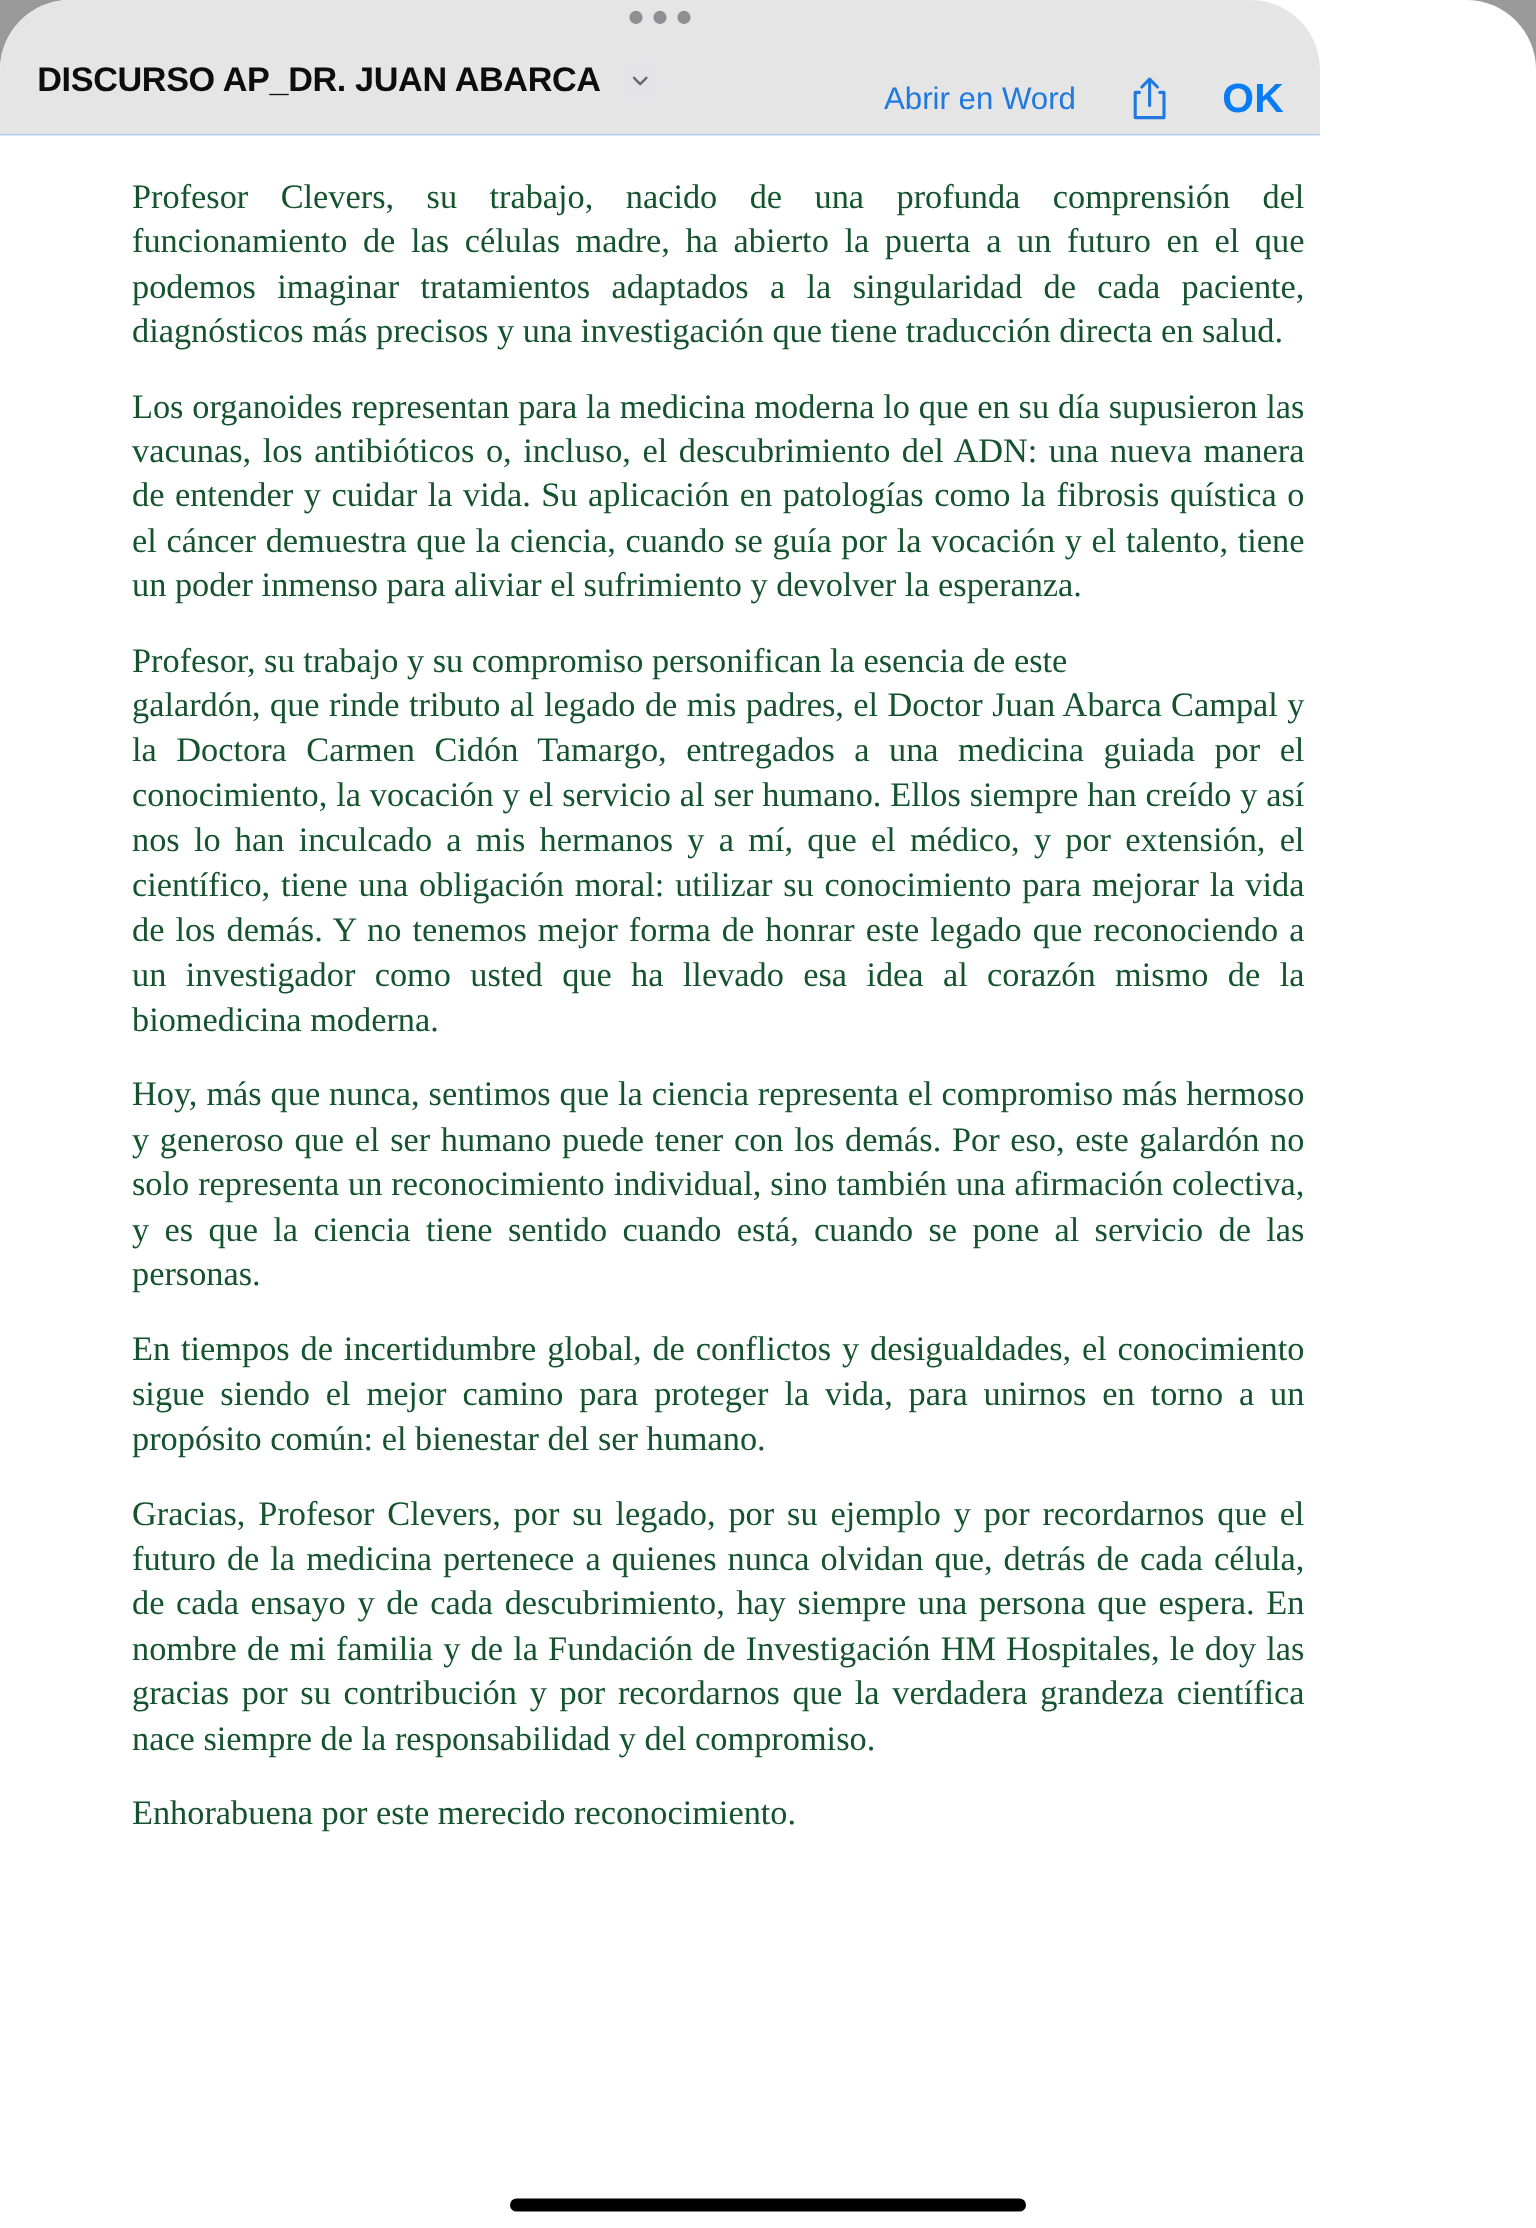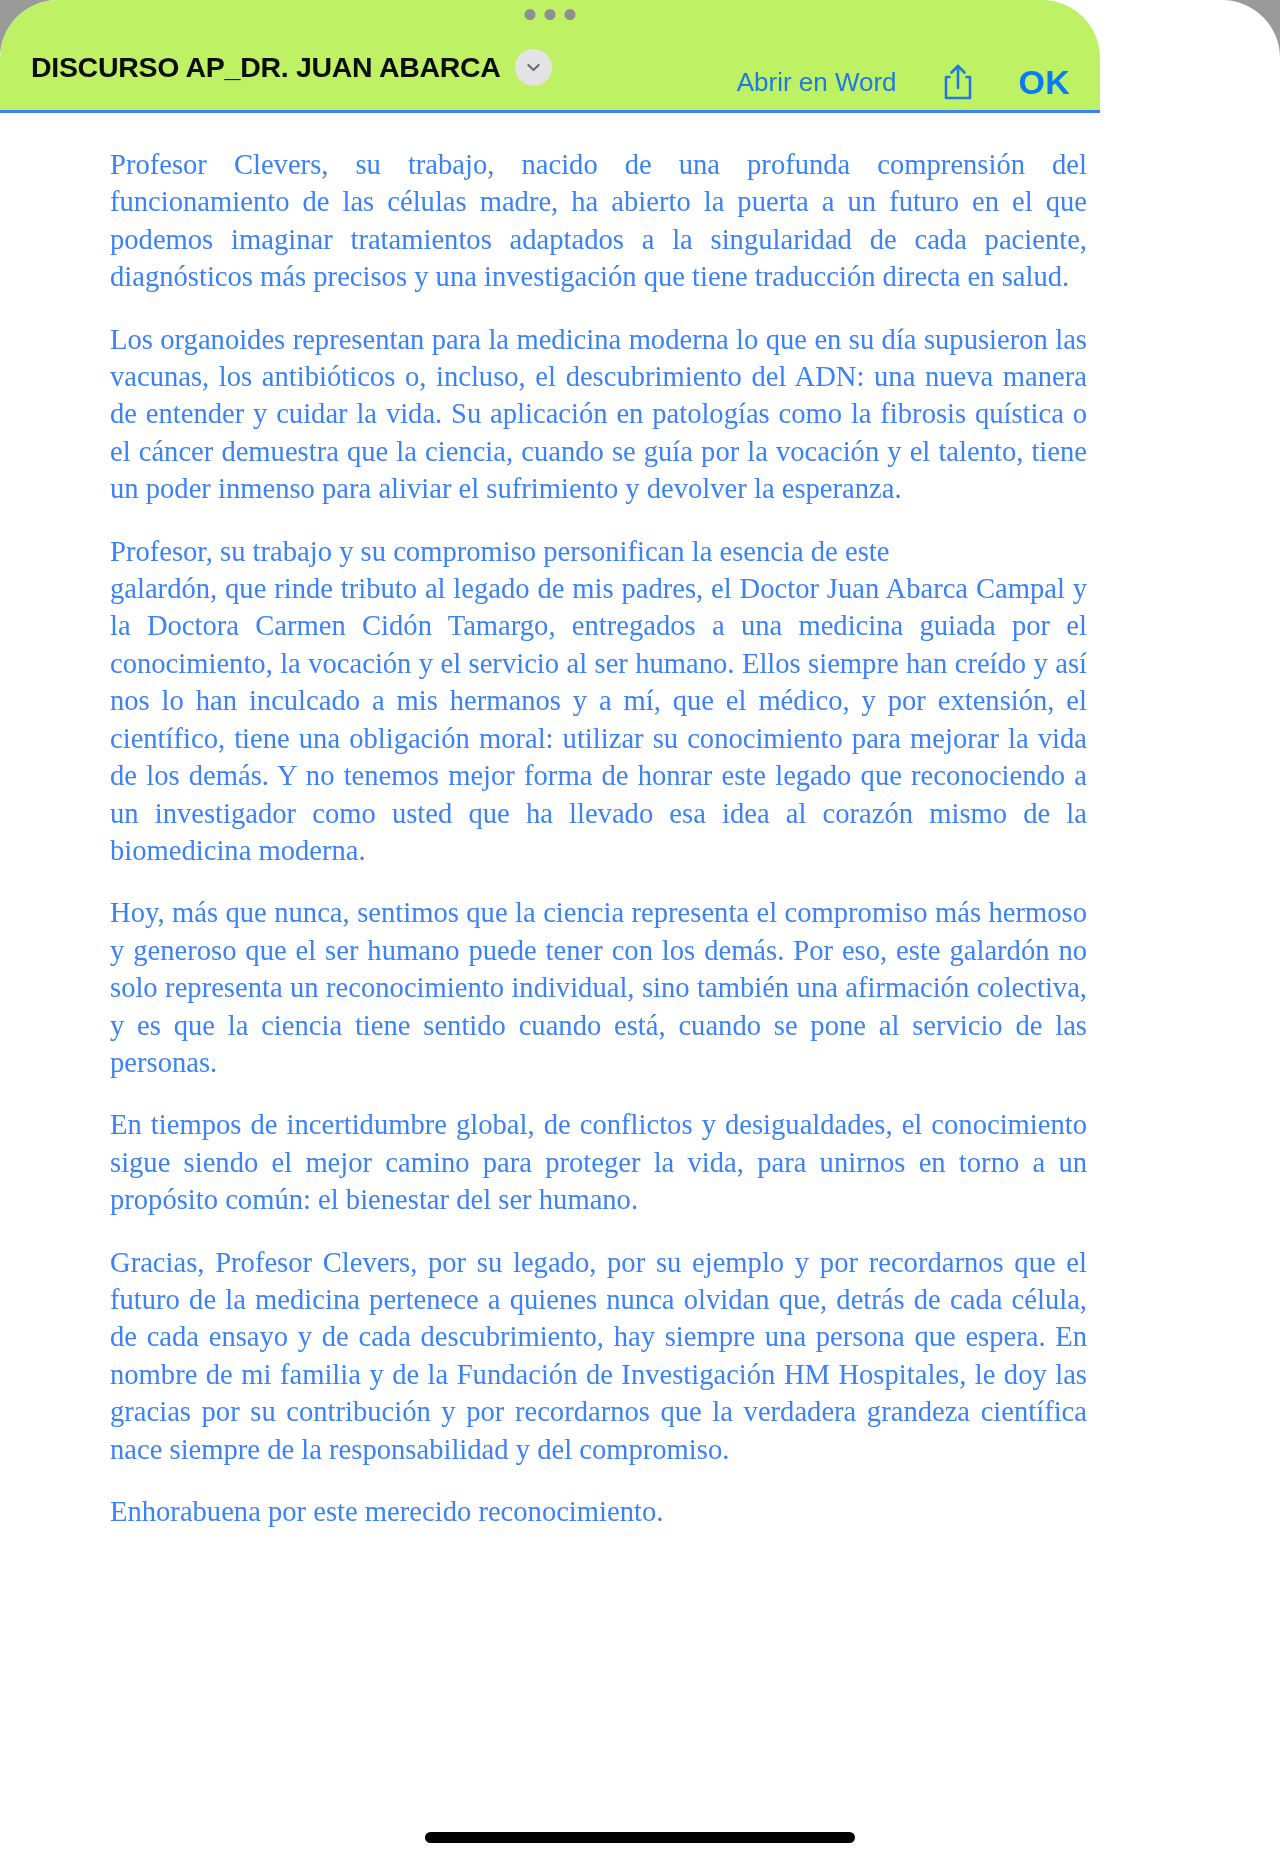--- a/index.html
+++ b/index.html
@@ -27,24 +27,24 @@
     box-sizing: border-box;
   }
 
   
   #header {
     position: absolute;
     left: 0;
     top: 0;
     width: 1100px;
     height: 113px;
-    background: #bef264;
+    background: #e5e5e5;
     border-top-left-radius: 58px;
     border-top-right-radius: 58px;
-    border-bottom: 3px solid #3b82f6;
+    border-bottom: 1px solid #3b82f6;
     box-sizing: border-box;
   }
 
   #grabber {
     position: absolute;
     left: 50%;
     top: 9px;
     transform: translateX(-50%);
     display: flex;
     gap: 9px;
@@ -121,21 +121,21 @@
     height: 1680px;
     background: #ffffff;
     box-sizing: border-box;
     padding: 33px 193px 0 110px;
   }
   #doc p {
     margin: 0 0 25px 0;
     font-family: "Liberation Serif", serif;
     font-size: 28.6px;
     line-height: 37.4px;
-    color: #3b82f6;
+    color: #14532d;
     text-align: justify;
     text-justify: inter-word;
     -webkit-hyphens: none;
     hyphens: none;
   }
   #doc p.no-gap {
     margin-bottom: 0;
   }
 
   

